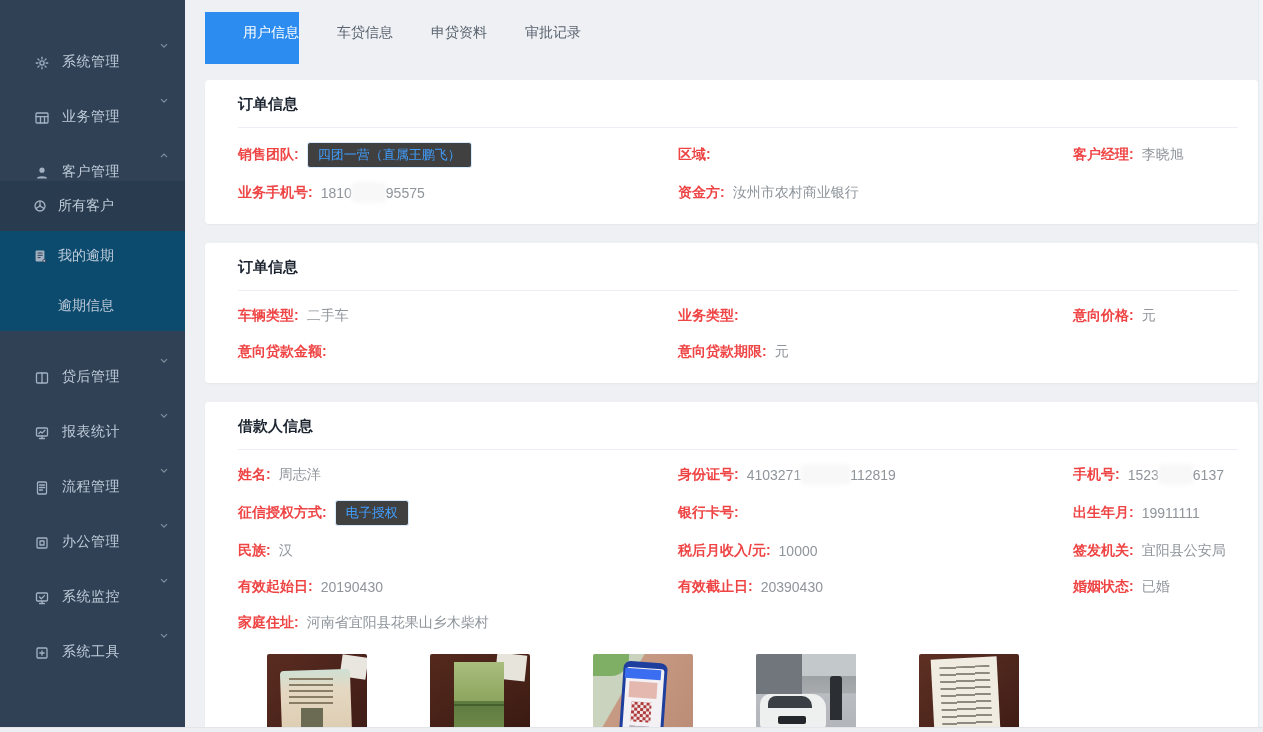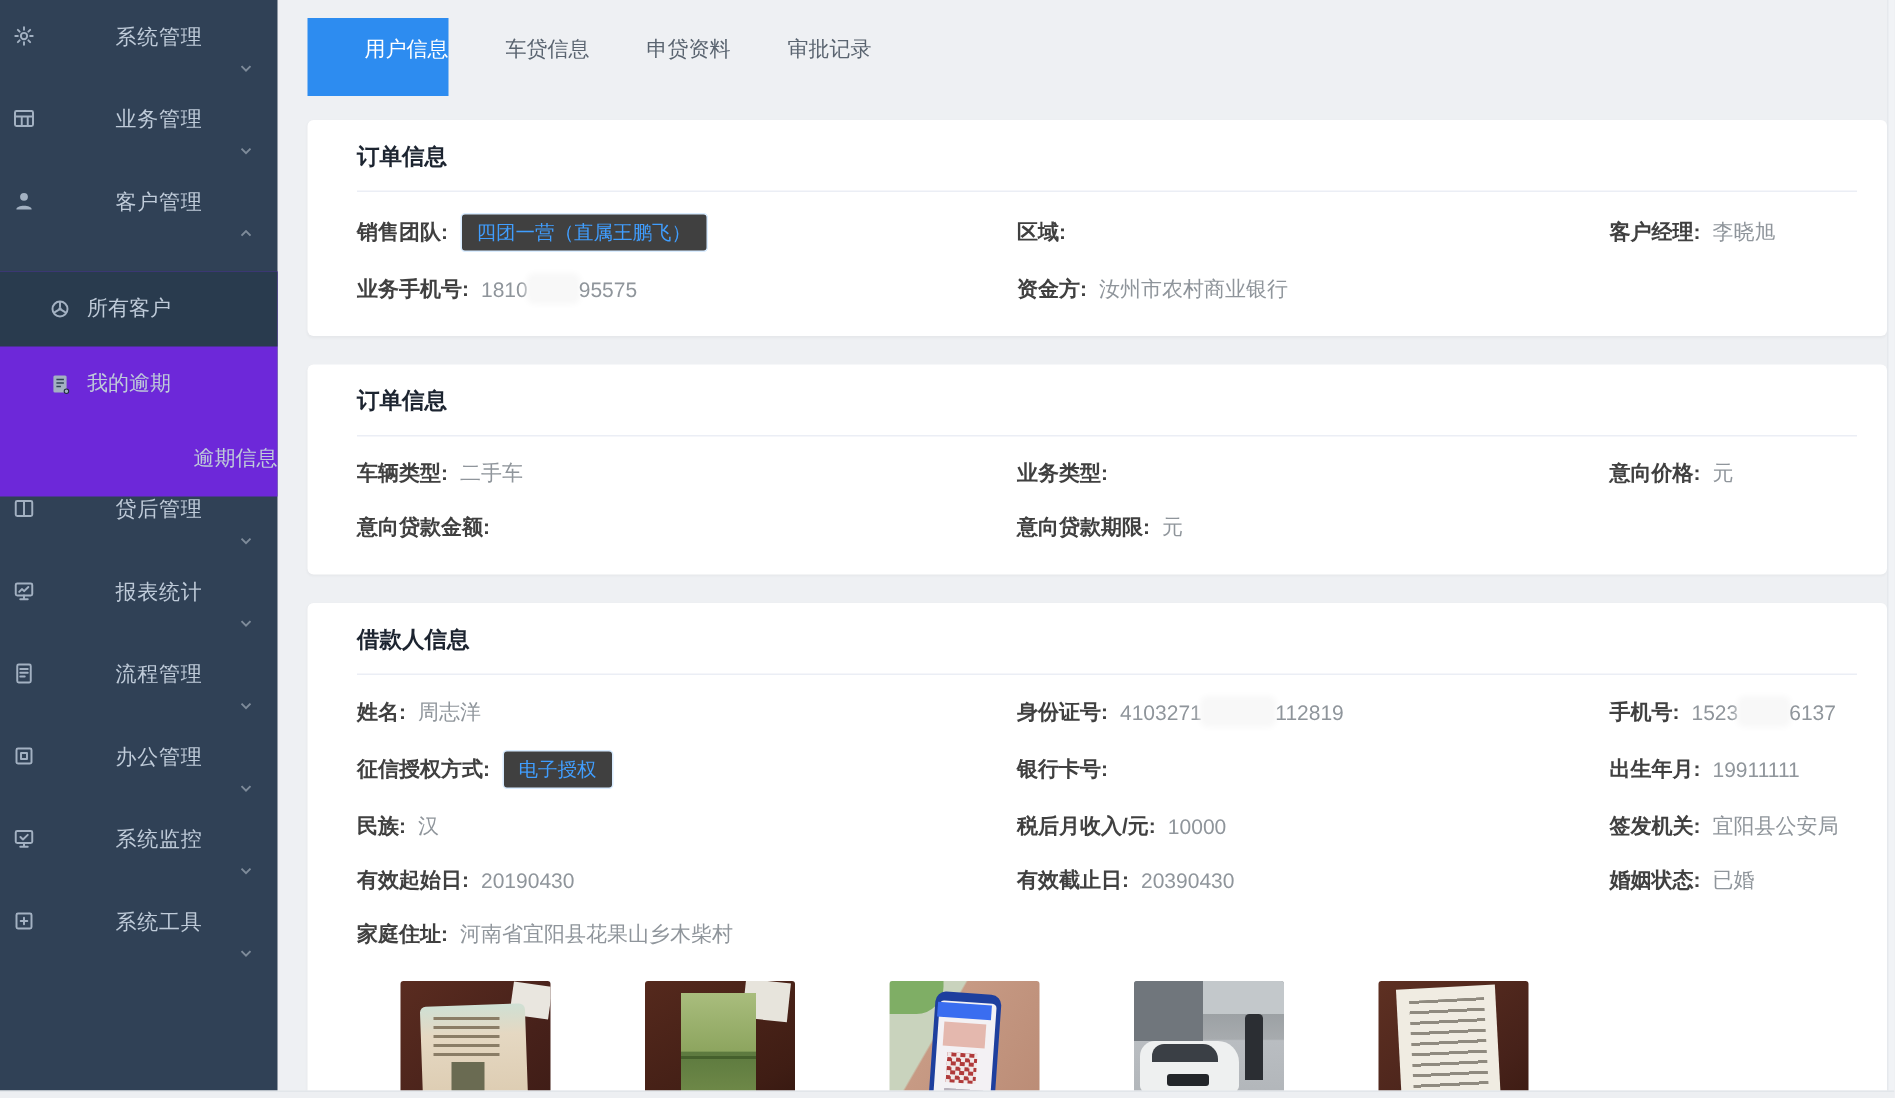--- a/index.html
+++ b/index.html
@@ -8,34 +8,34 @@
     font-family: "Liberation Sans", "DejaVu Sans", sans-serif;
     background:#eef0f3; position:relative; font-size:14px;
   }
   
   .sidebar {
     position:absolute; left:0; top:0; width:185px; height:100%;
     background:#304156; color:#bfcbd9; z-index:2;
   }
   .menu { padding-top:16px; }
   .mi {
-    height:55px; display:flex; align-items:flex-start; padding:0 0;
-    cursor:pointer; position:relative;gap:41px;
+    height:55px; display:flex; align-items:flex-end; padding:0 26px;
+    cursor:pointer; position:relative;
   }
   .mi .ic { width:16px; height:16px; margin-left:8px; margin-right:12px; display:inline-flex; }
   .mi .lbl { font-size:14px; letter-spacing:.5px; }
   .mi .chev { position:absolute; right:16px; top:50%; transform:translateY(-40%); }
-  .submenu { background:#6d28d9; }
+  .submenu { background:#0c4a6e; }
   .smi {
     height:50px; display:flex; align-items:center; padding-left:32px;
     cursor:pointer; font-size:14px;
   }
   .smi .ic { width:16px; height:16px; margin-right:10px; display:inline-flex; }
   .smi.active { background:#293b4e; }
-  .smi.noicon { padding-left:58px;justify-content:flex-end; }
+  .smi.noicon { padding-left:58px; }
   svg.icn { stroke:#a3b1c2; fill:none; stroke-width:1.3; stroke-linecap:round; stroke-linejoin:round; }
   svg.icn .fl { fill:#a3b1c2; stroke:none; }
   svg.chv { stroke:#7e8b9a; fill:none; stroke-width:1.3; }
   
   .main { position:absolute; left:185px; top:0; right:0; bottom:0; }
   .tabs { display:flex; margin:12px 0 16px 20px; }
   .tab {
     width:94px; height:52px; line-height:40px; text-align:right;
     color:#5a6470; cursor:pointer; font-size:14px;
   }
@@ -47,21 +47,21 @@
   .card-inner { padding:0 20px 20px 33px; }
   .card-title {
     font-size:15px; font-weight:700; color:#1c2430;
     padding:15px 0 13px; border-bottom:1px solid #ebeef5;
   }
   .grid {
     display:grid; grid-template-columns:44% 39.5% 16.5%;
     padding-top:14px; row-gap:14px;
   }
   .field { display:flex; align-items:center; min-height:22px; }
-  .field .flbl { font-weight:700; color:#404040; white-space:nowrap; }
+  .field .flbl { font-weight:700; color:#ef4444; white-space:nowrap; }
   .field .fval { color:#8f959b; margin-left:8px; white-space:nowrap; }
   .tag {
     display:inline-block; margin-left:8px; padding:3px 10px;
     background:#404040; border:1px solid #d9ecff; border-radius:3px;
     color:#409eff; font-size:13px; cursor:pointer;
   }
   .mask {
     display:inline-block; height:15px; margin:0 2px; vertical-align:-2px;
     background:#f8f8f8; box-shadow:0 0 4px 3px #f8f8f8; border-radius:2px;
   }

